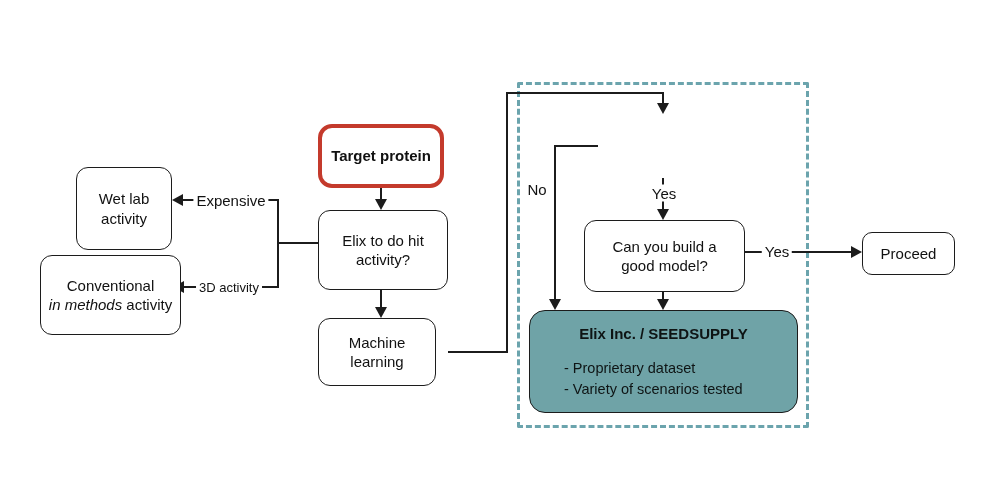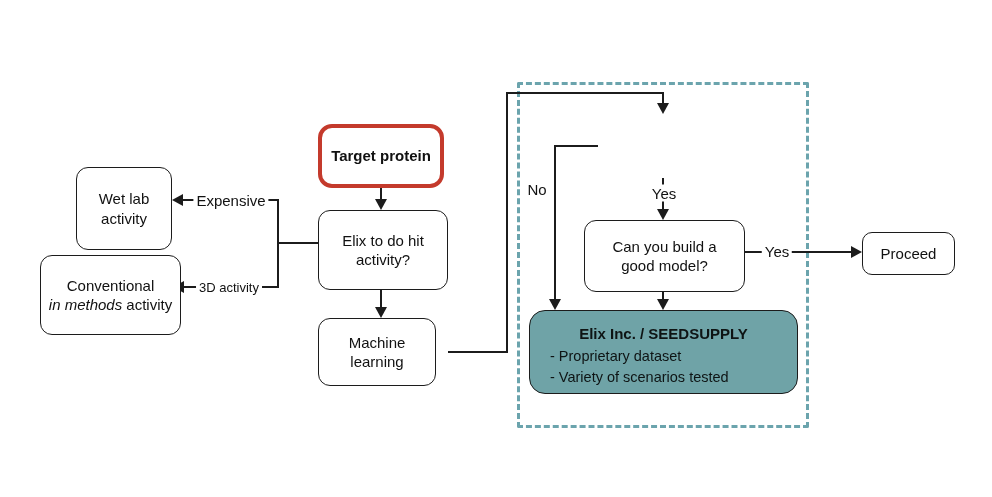--- a/index.html
+++ b/index.html
@@ -39,37 +39,37 @@
   }
   .dashed-region{
     position:absolute;
     left:517px;top:82px;width:292px;height:346px;
     border:3px dashed var(--teal-dash);
     border-radius:2px;
     box-sizing:border-box;
   }
   .elix{
     position:absolute;
-    left:529px;top:310px;width:269px;height:84px;
+    left:529px;top:310px;width:269px;height:103px;
     background:var(--teal);
     border:1.6px solid var(--ink);
     border-radius:16px;
     box-sizing:border-box;
     padding:12px 10px 8px 20px;
     font-size:14.5px;
     line-height:1.42;
     color:#0e1414;
   }
   .elix .title{
     font-weight:bold;
     font-size:15px;
     text-align:center;
     margin:0 10px 2px 0;
   }
-  .elix ul{list-style:none;margin:0;padding:0;}
+  .elix ul{list-style:none;margin:14px;padding:0;}
   .line{position:absolute;background:var(--ink);}
   .line.h{height:2px;}
   .line.v{width:2px;}
   .arr{position:absolute;width:0;height:0;}
   .arr.down{border-left:6px solid transparent;border-right:6px solid transparent;border-top:11px solid var(--ink);}
   .arr.left{border-top:6px solid transparent;border-bottom:6px solid transparent;border-right:11px solid var(--ink);}
   .arr.right{border-top:6px solid transparent;border-bottom:6px solid transparent;border-left:11px solid var(--ink);}
   .edge-label{
     position:absolute;
     transform:translate(-50%,-50%);

